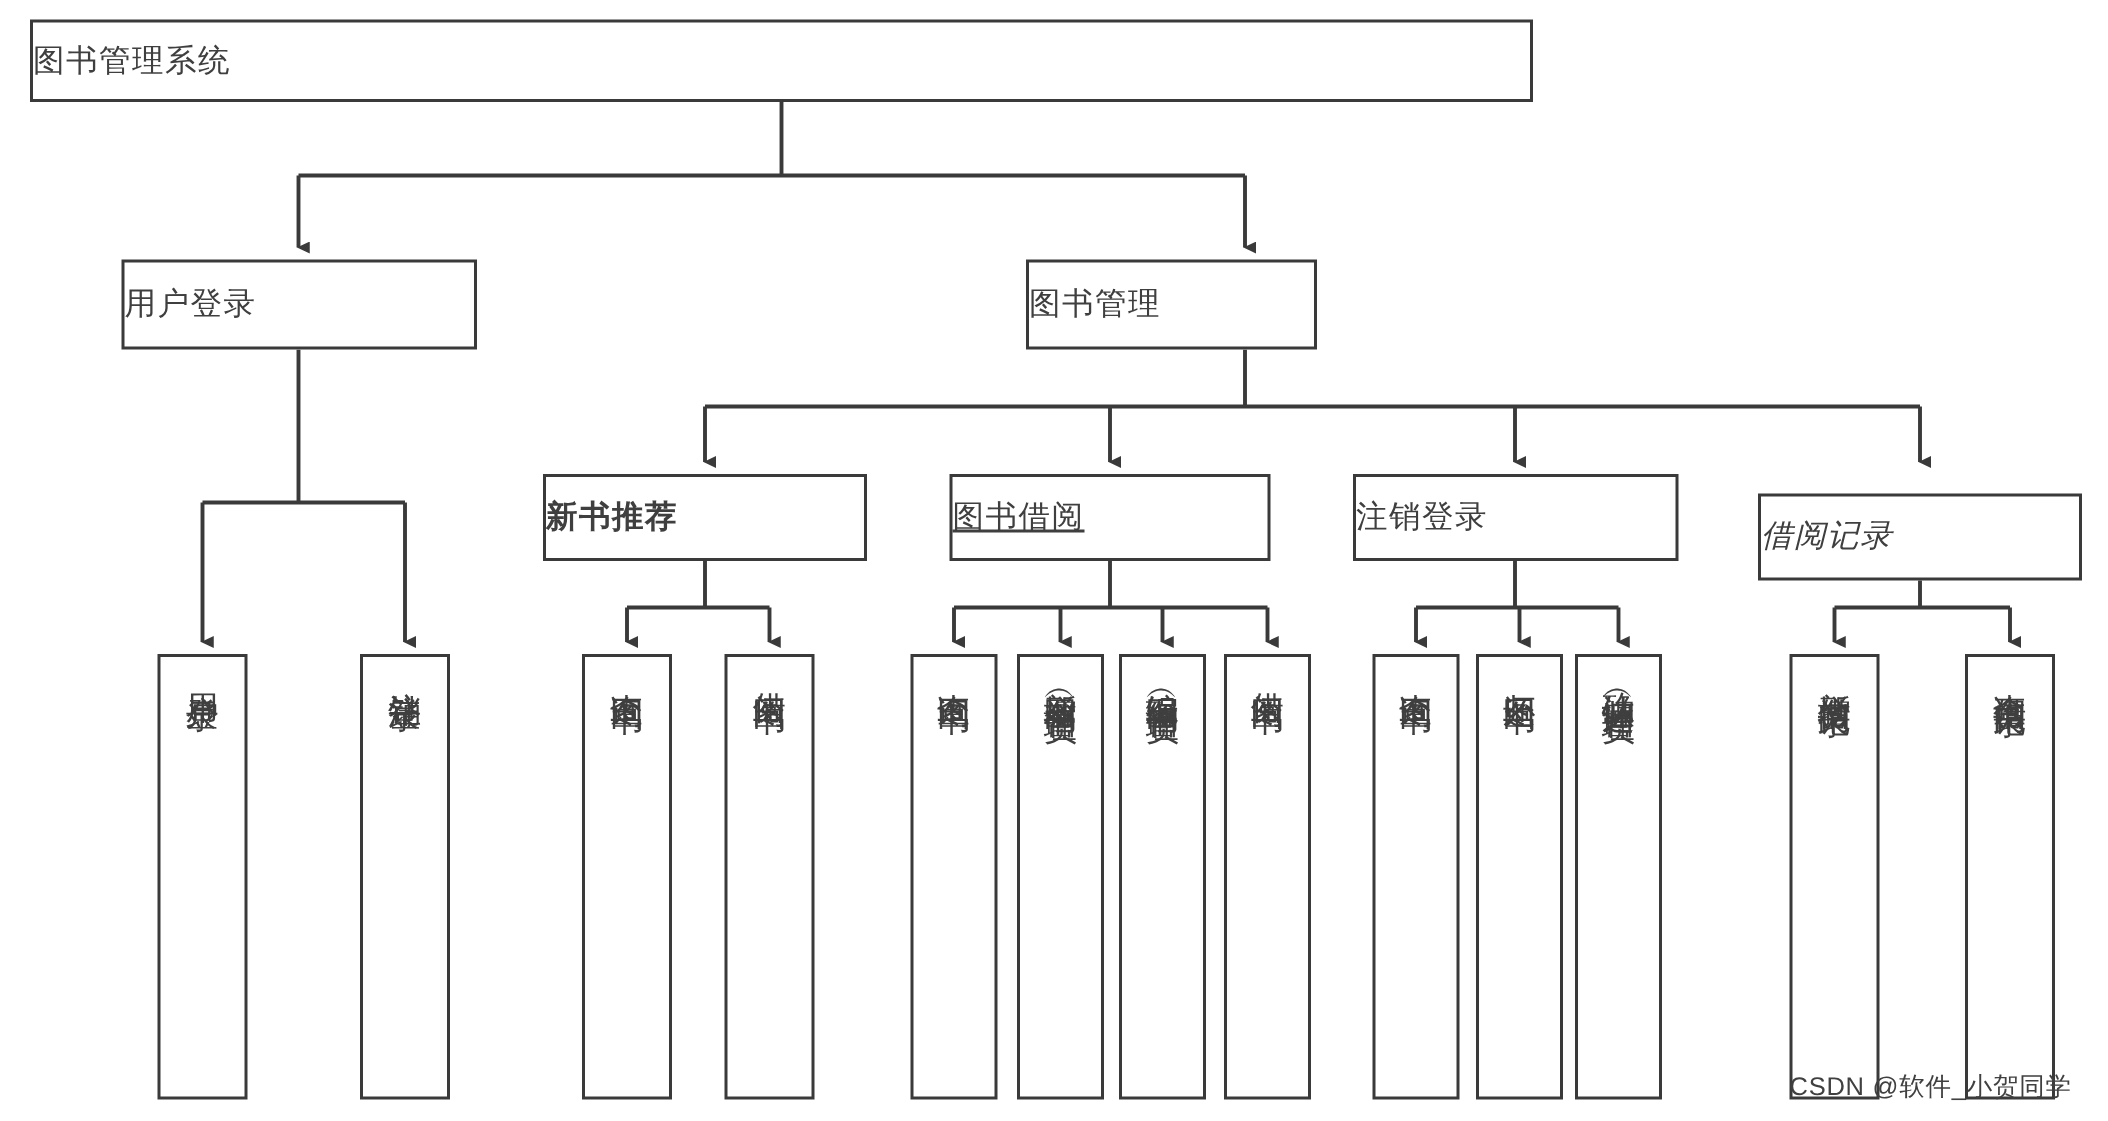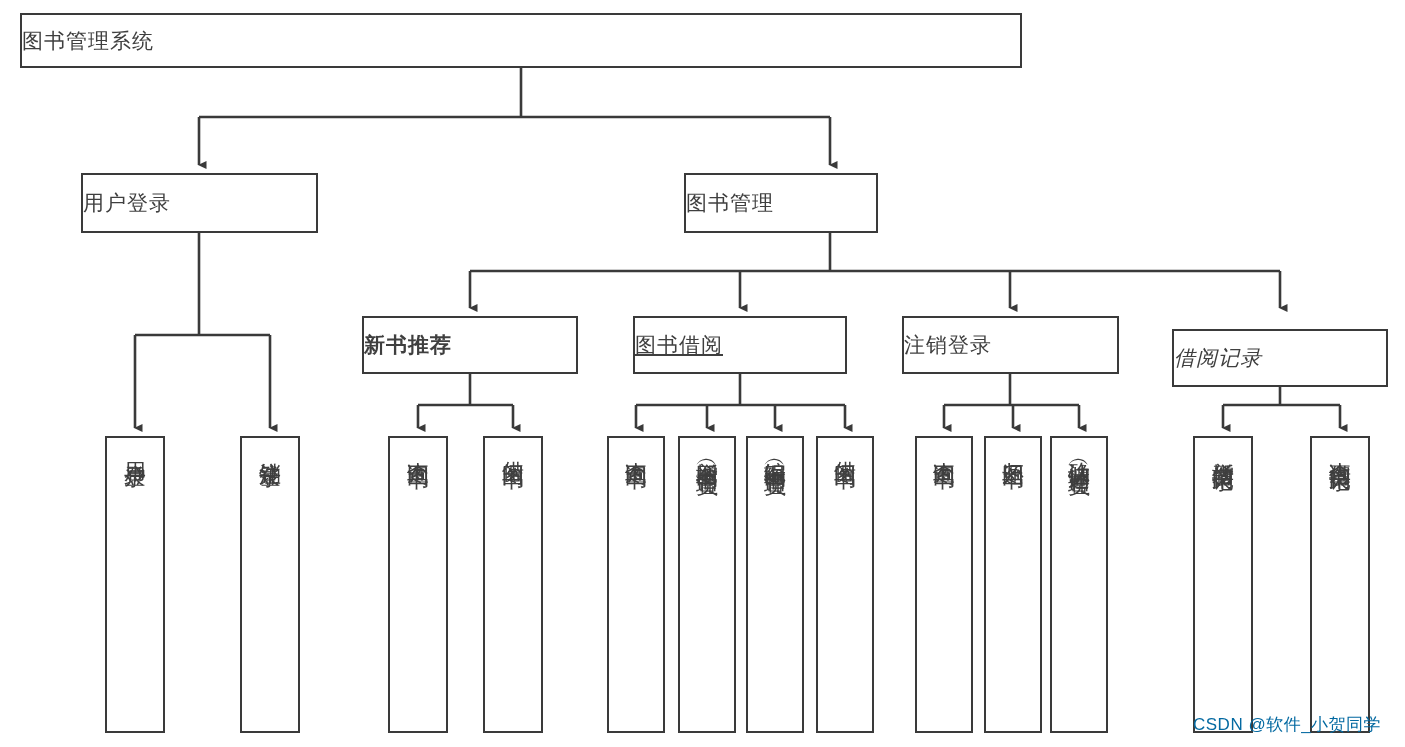--- a/index.html
+++ b/index.html
@@ -51,21 +51,21 @@
     text-orientation: upright;
     font-size: 22px;
     line-height: 1.08;
     letter-spacing: 2px;
     white-space: nowrap;
     color: #3f3f3f;
   }
   .watermark {
     position: absolute;
     font-size: 17px;
-    color: #0369a1;
+    color: #404040;
     letter-spacing: 0.5px;
     white-space: nowrap;
     z-index: 3;
   }
 </style>
 </head>
 <body>
 
 <div id="canvas">
 

